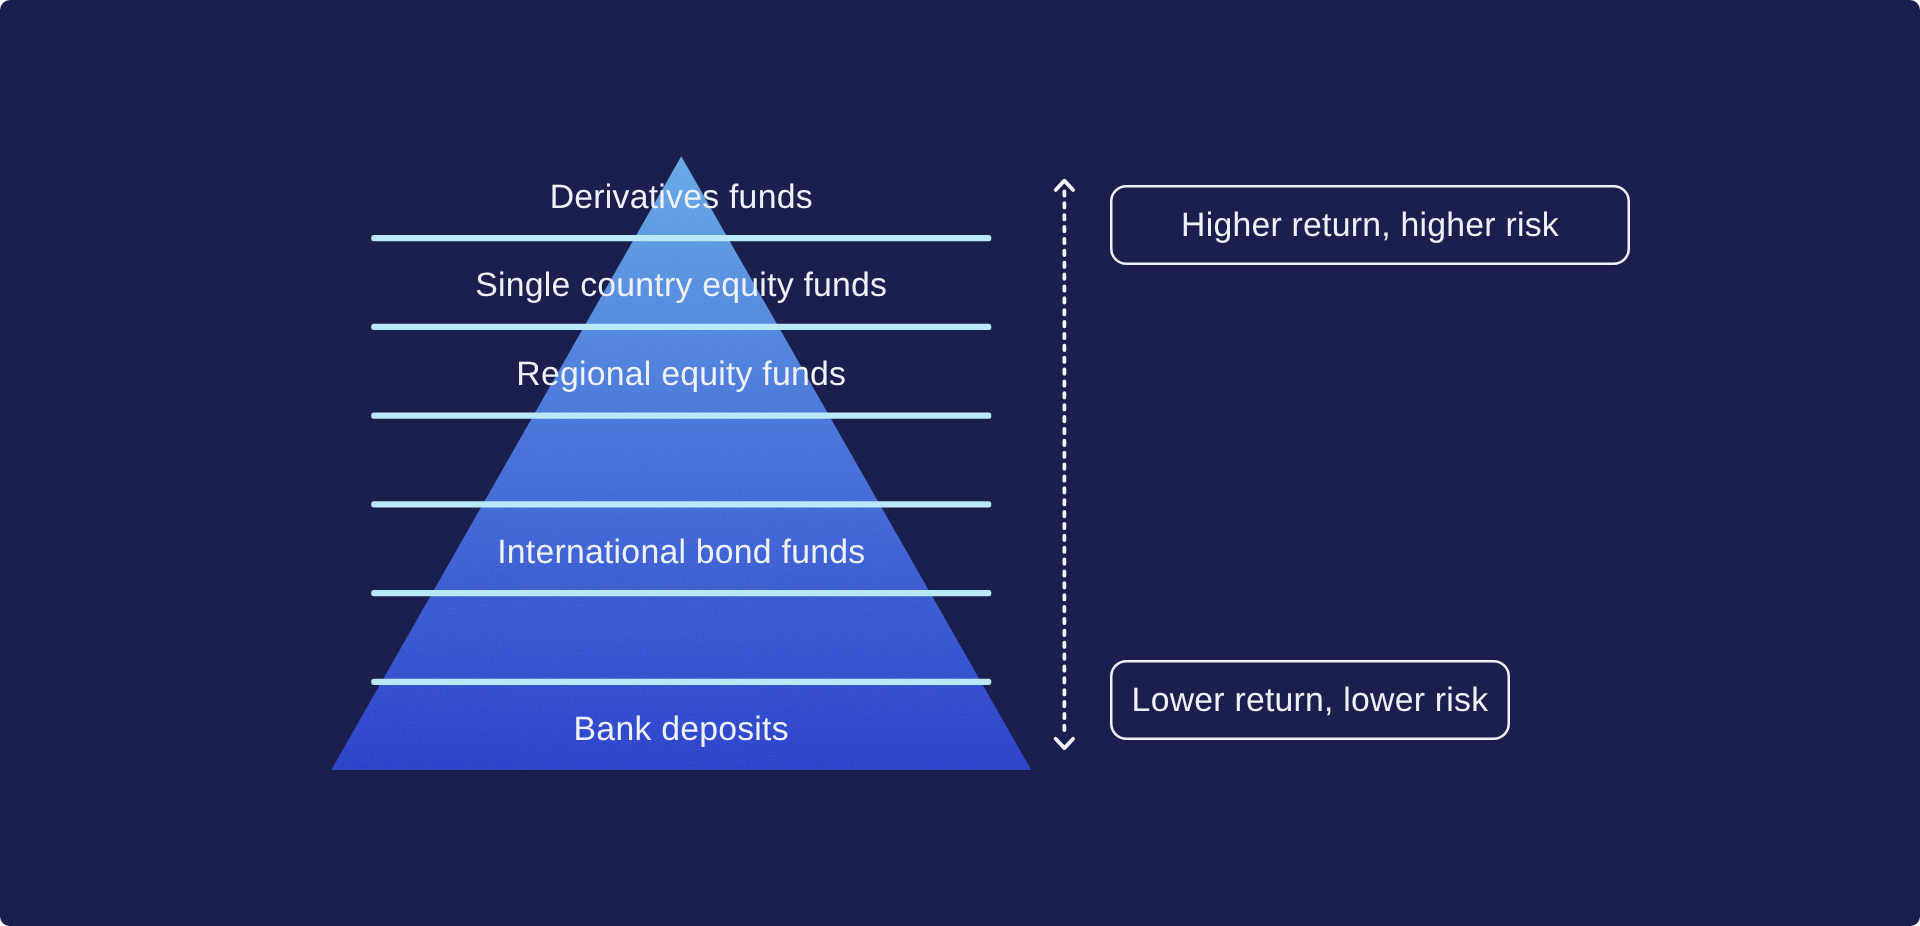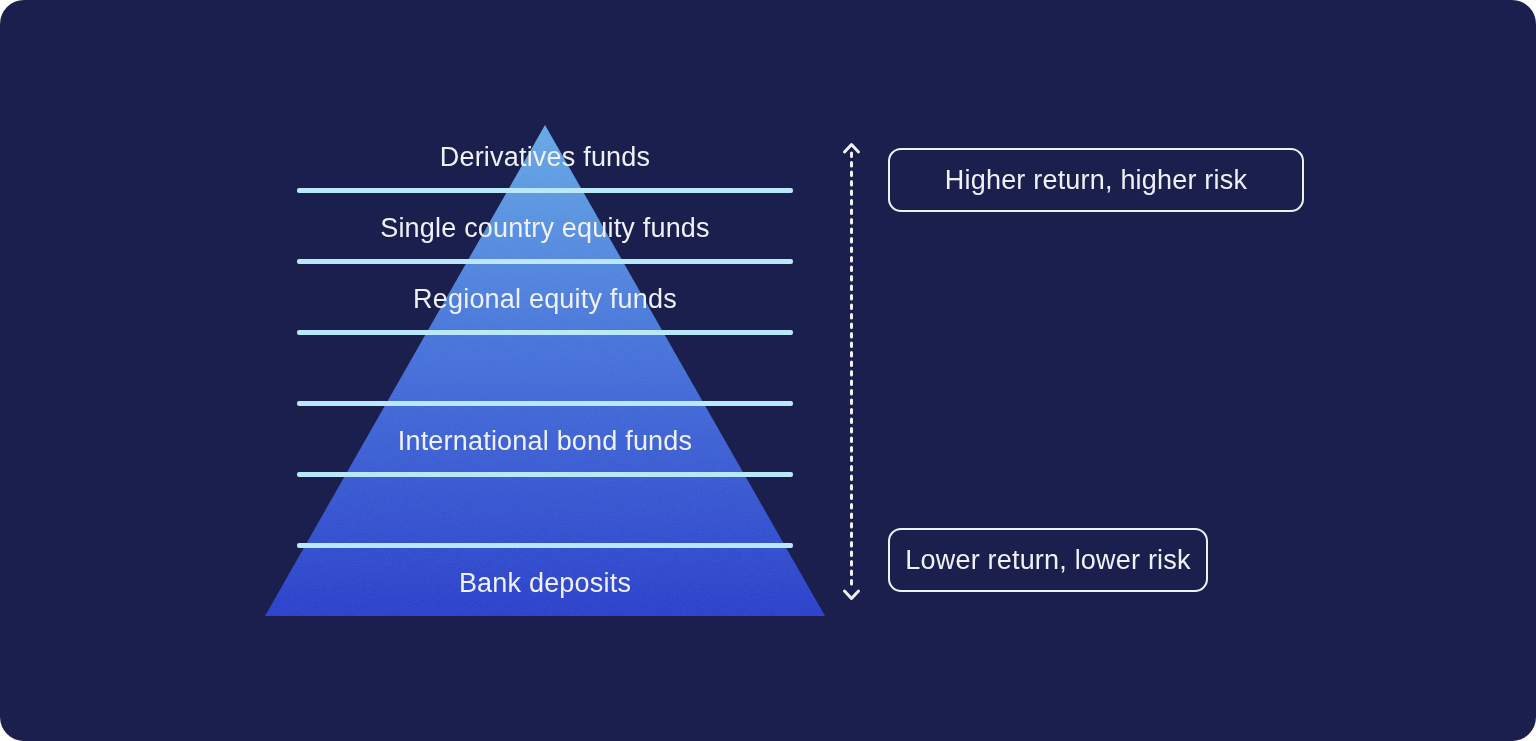--- a/index.html
+++ b/index.html
@@ -6,21 +6,21 @@
     margin: 0;
     padding: 0;
     background: #ffffff;
     font-family: "Liberation Sans", "DejaVu Sans", sans-serif;
   }
   .card {
     position: relative;
     width: 1536px;
     height: 741px;
     background: var(--card_bg, #1b1f4e);
-    border-radius: 24px;
+    border-radius: 8px;
     overflow: hidden;
   }
   .diagram-svg {
     position: absolute;
     left: 0; top: 0;
     width: 1536px;
     height: 741px;
   }
   .level-label {
     position: absolute;

